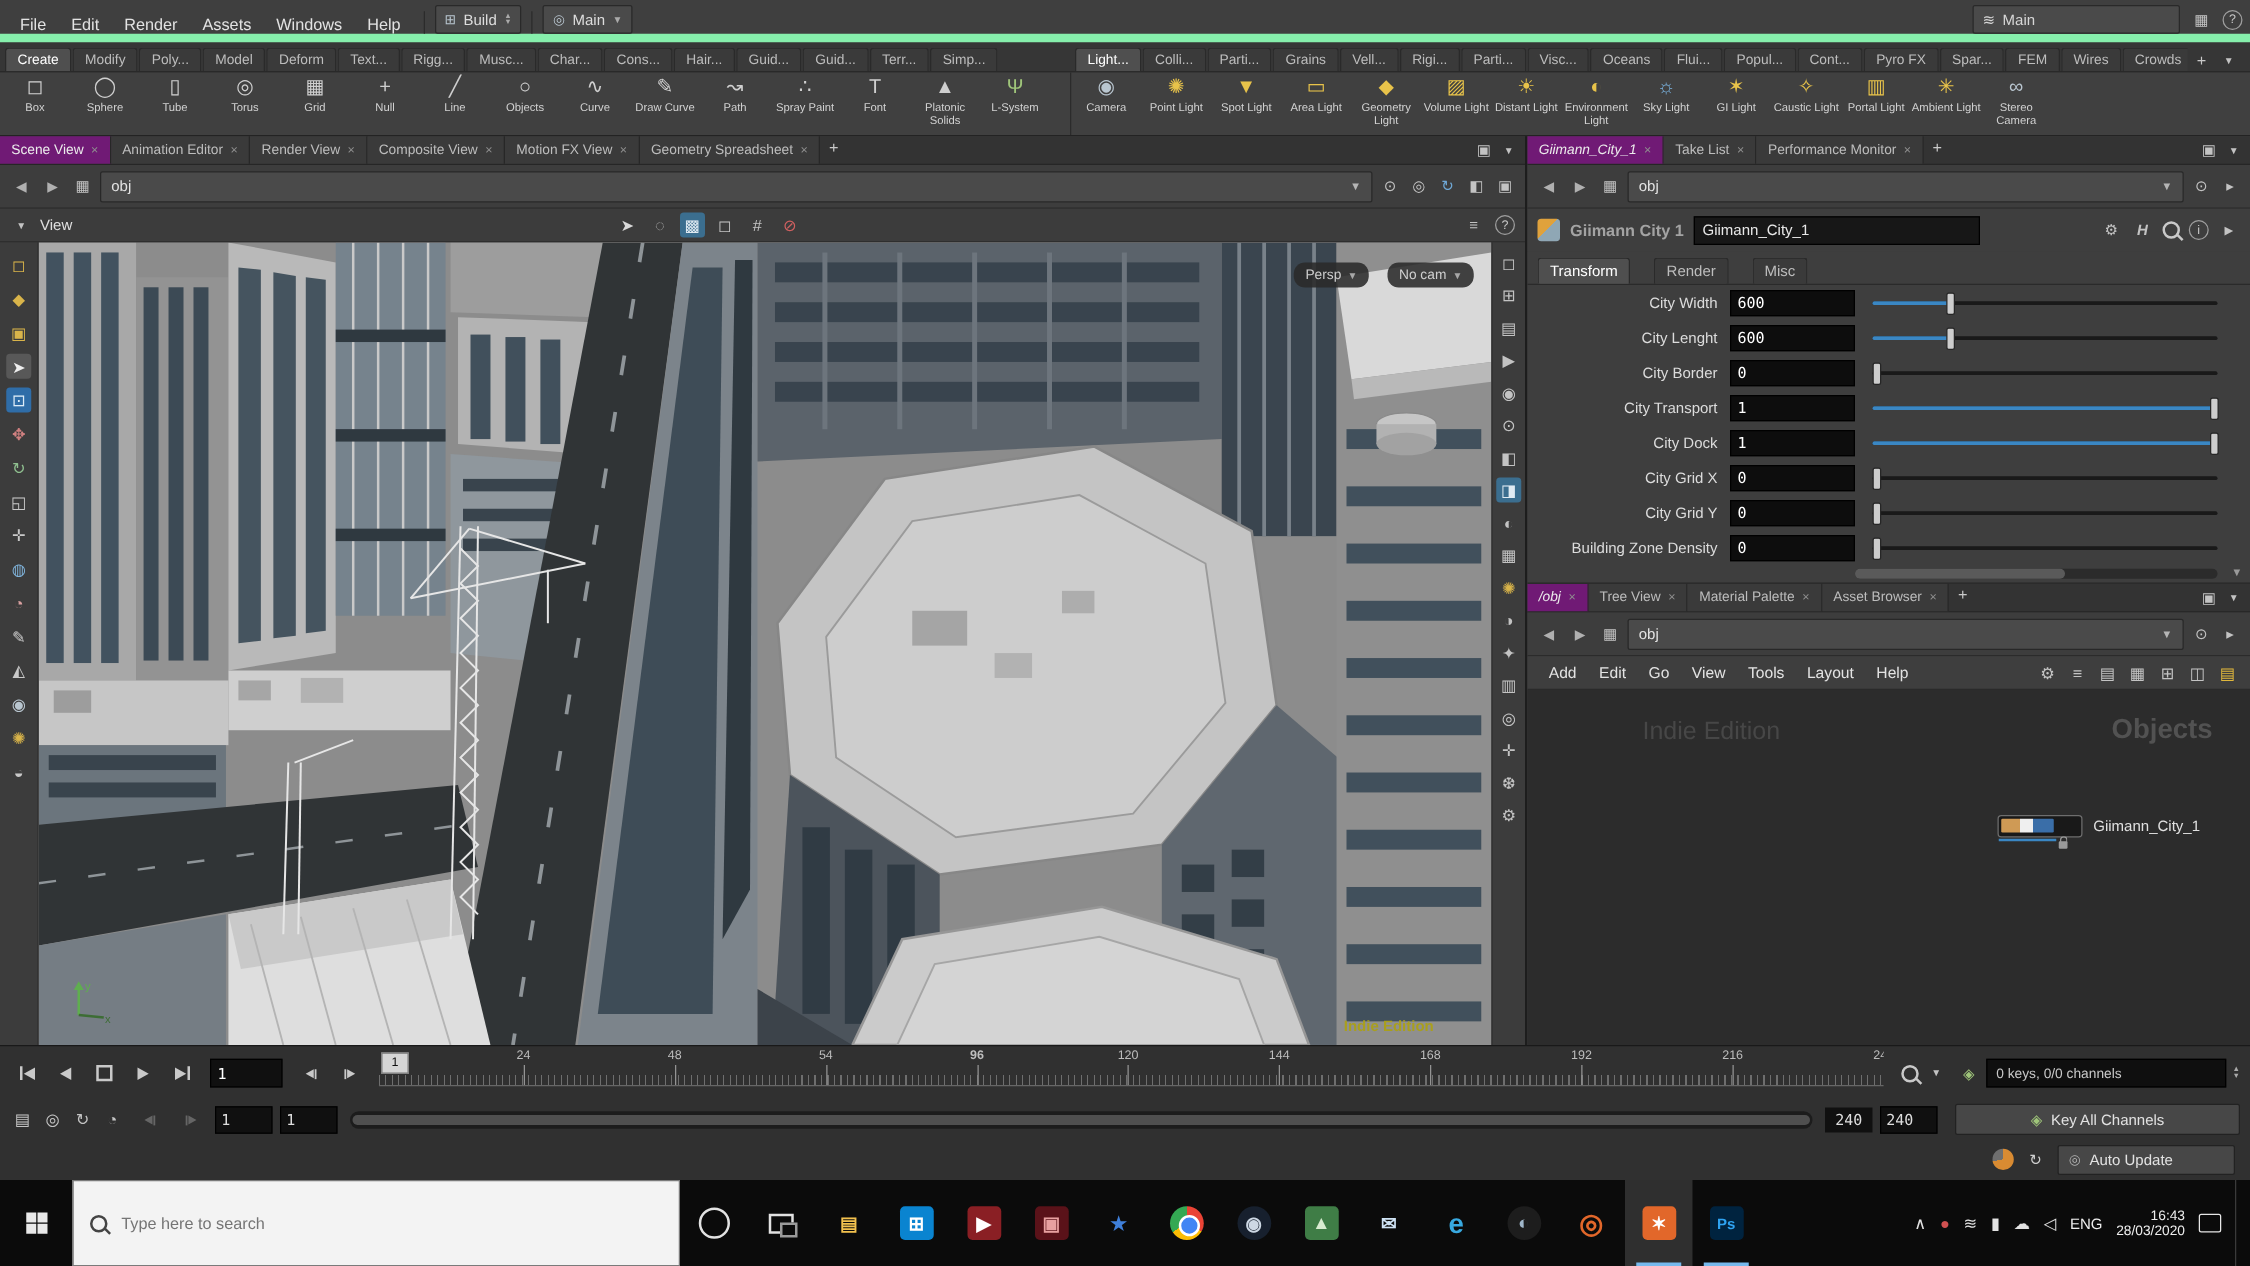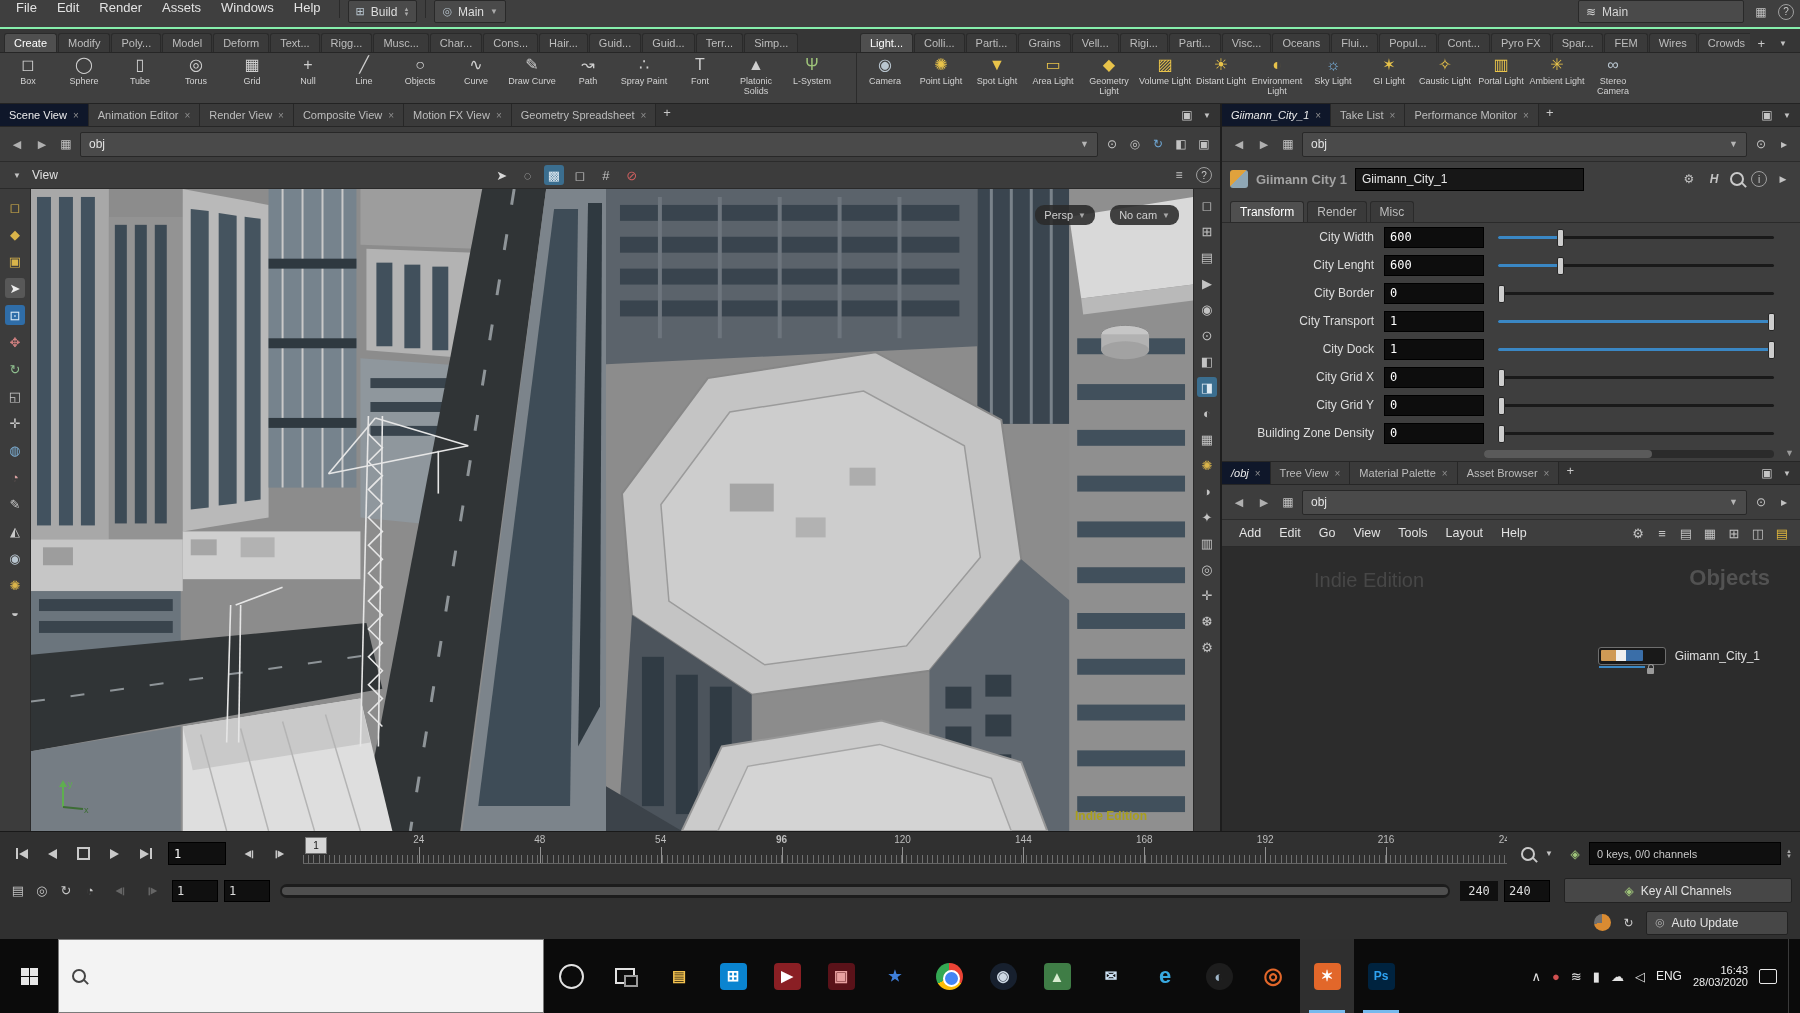--- a/index.html
+++ b/index.html
@@ -7,21 +7,21 @@
   #app{width:1800px;height:1013px;display:flex;flex-direction:column;background:#2e2e2e;}
 
   
   .titlebar{height:28px;background:#161616;display:flex;align-items:center;gap:8px;padding-left:6px;flex:none;}
   .hlogo{width:17px;height:17px;border-radius:2px;background:radial-gradient(circle at 38% 58%, #fff 0 3px, transparent 3px),#d4400f;flex:none;}
   .titletext{font-size:12px;color:#e9e9e9;white-space:nowrap;}
   .wincontrols{margin-left:auto;display:flex;height:100%;}
   .wc{width:46px;height:100%;display:flex;align-items:center;justify-content:center;color:#cfcfcf;font-size:12px;cursor:pointer;}
 
   
-  .menubar{height:27px;background:#3f3f3f;border-bottom:2px solid #86efac;display:flex;align-items:flex-start;gap:2px;padding:0 6px;flex:none;}
+  .menubar{height:27px;background:#3f3f3f;border-bottom:7px solid #86efac;display:flex;align-items:flex-end;gap:2px;padding:0 6px;flex:none;}
   .menu-item{padding:0 10px;font-size:13px;color:#e3e3e3;cursor:pointer;}
   .mbsep{width:1px;height:18px;background:#2b2b2b;margin:0 6px;}
   .selbox{height:21px;background:#4a4a4a;border:1px solid #292929;border-radius:2px;display:flex;align-items:center;gap:6px;padding:0 7px;color:#ddd;cursor:pointer;}
   .selbox .sicon{font-size:11px;color:#b9c6d0;}
   .updown{display:flex;flex-direction:column;font-size:6px;line-height:5px;color:#aaa;}
   .mb-right{margin-left:auto;display:flex;align-items:center;gap:8px;}
   .mb-main{width:150px;height:21px;background:#4a4a4a;border:1px solid #292929;border-radius:2px;display:flex;align-items:center;gap:6px;padding:0 7px;cursor:pointer;}
   .sqicon{width:18px;height:18px;display:flex;align-items:center;justify-content:center;color:#c3c3c3;cursor:pointer;font-size:12px;}
   .helpc{width:14px;height:14px;border:1px solid #9f9f9f;border-radius:50%;font-size:10px;display:flex;align-items:center;justify-content:center;color:#c9c9c9;cursor:pointer;}
 
@@ -42,21 +42,21 @@
   .tlb{font-size:9px;color:#d2d2d2;text-align:center;line-height:10px;margin-top:2px;max-width:56px;}
 
   
   .main{flex:none;height:727px;display:flex;}
   .left-pane{width:1220px;flex:none;display:flex;flex-direction:column;background:#383838;}
   .vdivider{width:2px;background:#1d1d1d;flex:none;}
   .right-pane{width:578px;flex:none;display:flex;flex-direction:column;background:#3e3e3e;}
 
   .panetabs{height:22px;background:#333;display:flex;align-items:stretch;flex:none;border-bottom:1px solid #262626;}
   .panetabs .ptab{border-radius:0;border:none;border-right:1px solid #272727;margin:0;padding:0 9px;display:flex;align-items:center;}
-  .panetabs .ptab.act{background:#0f172a;color:#ececec;}
+  .panetabs .ptab.act{background:#701a75;color:#ececec;}
   .corner-icons{margin-left:auto;display:flex;align-items:center;gap:2px;padding-right:4px;}
 
   .pathbar{height:34px;background:#3d3d3d;border-bottom:1px solid #2b2b2b;display:flex;align-items:center;gap:5px;padding:0 7px;flex:none;}
   .navarrow{width:20px;height:20px;display:flex;align-items:center;justify-content:center;color:#b0b0b0;cursor:pointer;font-size:11px;}
   .pathfield{flex:1;height:23px;background:#4a4a4a;border:1px solid #282828;border-radius:2px;display:flex;align-items:center;padding:0 8px;color:#e2e2e2;cursor:pointer;}
   .pathfield .caret{margin-left:auto;color:#b5b5b5;font-size:9px;}
 
   
   .vp-area{flex:1;display:flex;flex-direction:column;position:relative;min-height:0;}
   .vp-top{height:26px;background:#3c3c3c;border-bottom:1px solid #2a2a2a;display:flex;align-items:center;gap:6px;padding:0 8px;flex:none;}
@@ -74,21 +74,21 @@
   .pillbtn .caret{font-size:8px;color:#a8a8a8;}
   .vp-watermark{position:absolute;right:46px;bottom:8px;color:#a99f1d;font-size:12px;font-weight:bold;}
   .axis-gizmo{position:absolute;left:22px;bottom:16px;width:40px;height:40px;}
 
   
   .param-header{height:34px;background:#3e3e3e;display:flex;align-items:center;gap:8px;padding:0 8px;flex:none;}
   .nodeicon{width:18px;height:18px;border-radius:3px;background:linear-gradient(135deg,#e0a23c 0 45%,#8fa7b5 45% 100%);flex:none;}
   .nodetitle{font-size:13px;font-weight:bold;color:#a3a3a3;white-space:nowrap;}
   .namefield{width:215px;height:21px;background:#171717;border:1px solid #000;color:#e8e8e8;font-size:12px;padding:0 6px;font-family:"Liberation Sans",sans-serif;}
   .ph-icons{margin-left:auto;display:flex;align-items:center;gap:7px;}
-  .param-tabs{height:26px;background:#3e3e3e;border-bottom:1px solid #2a2a2a;display:flex;align-items:flex-end;gap:2px;padding:0 8px;flex:none;}
+  .param-tabs{height:26px;background:#3e3e3e;border-bottom:1px solid #2a2a2a;display:flex;align-items:flex-end;gap:18px;padding:0 8px;flex:none;}
   .param-tabs .ptab{font-size:12px;}
   .param-rows{background:#3e3e3e;flex:none;}
   .prow{height:28px;display:flex;align-items:center;}
   .plabel{width:152px;text-align:right;margin-right:10px;color:#dcdcdc;flex:none;cursor:default;}
   .pfield{width:88px;height:19px;background:#0d0d0d;border:1px solid #000;color:#fff;font-family:"DejaVu Sans Mono",monospace;font-size:12px;padding:0 5px;flex:none;}
   .pslider{flex:1;position:relative;height:20px;margin:0 26px 0 14px;cursor:pointer;}
   .ptrack{position:absolute;left:0;right:0;top:9px;height:3px;background:#191919;border-radius:2px;}
   .pfill{position:absolute;left:0;top:9px;height:3px;background:#3a87c4;border-radius:2px;}
   .phandle{position:absolute;top:2px;width:5px;height:16px;background:#cdcdcd;border:1px solid #262626;border-radius:2px;}
   .param-scroll{height:14px;background:#3e3e3e;border-bottom:1px solid #262626;position:relative;flex:none;}
@@ -1034,20 +1034,21 @@
     <div class="startbtn">
       <span class="winlogo">
           <span></span>
           <span></span>
           <span></span>
           <span></span>
         </span>
     </div>
     <div class="searchbox">
       <span class="mag"></span>
+      <input placeholder="Type here to search" style="">
     </div>
     <div class="tbslot">
         <span class="cortana-ring"></span>
       </div>
     <div class="tbslot">
         <span class="tv-outer">
           <span></span>
         </span>
       </div>
     <div id="taskApps" style="display:flex;align-items:stretch;">

